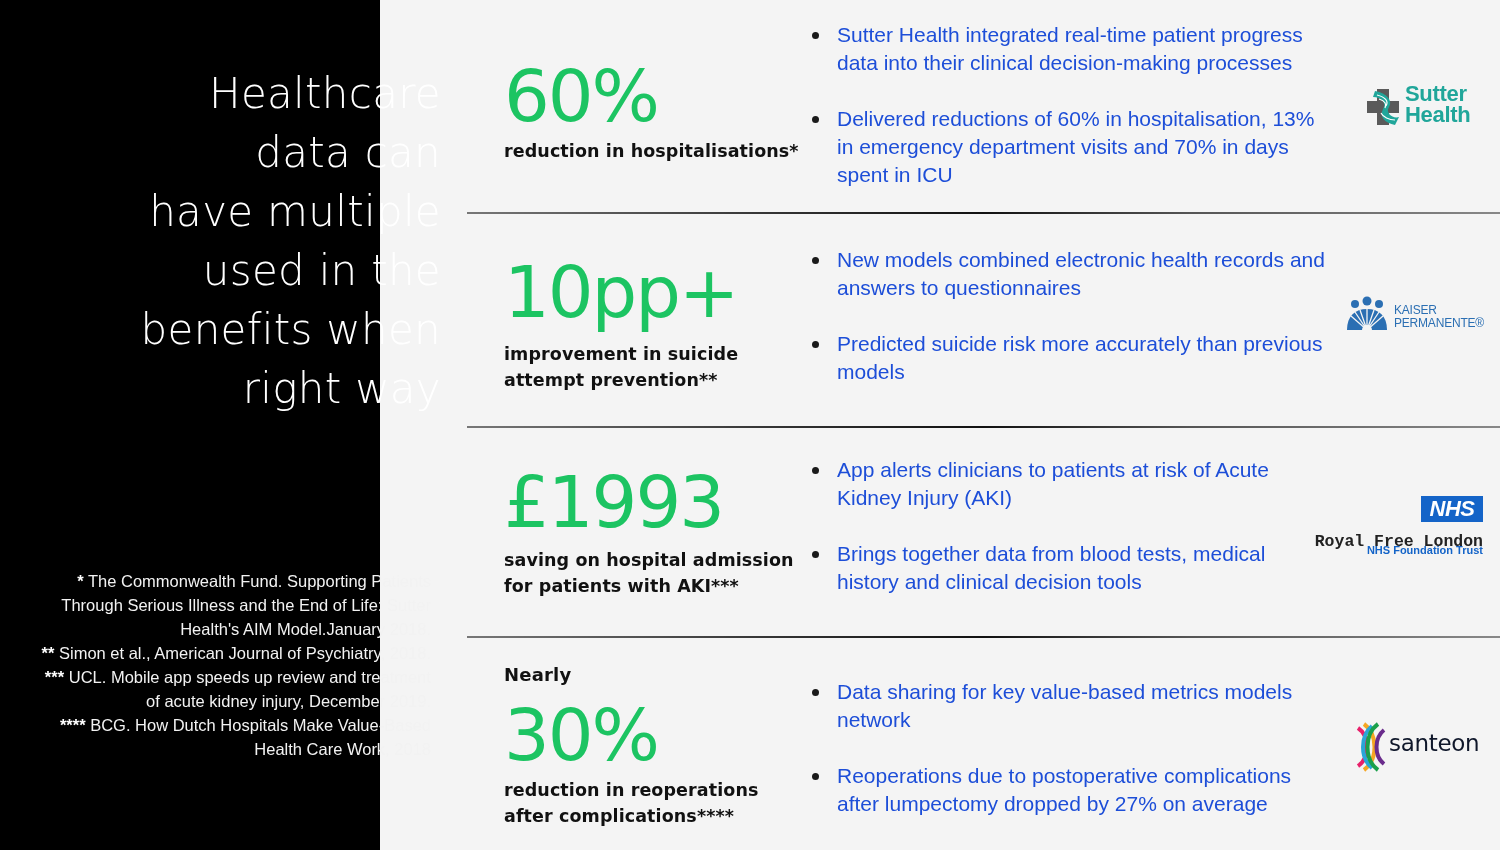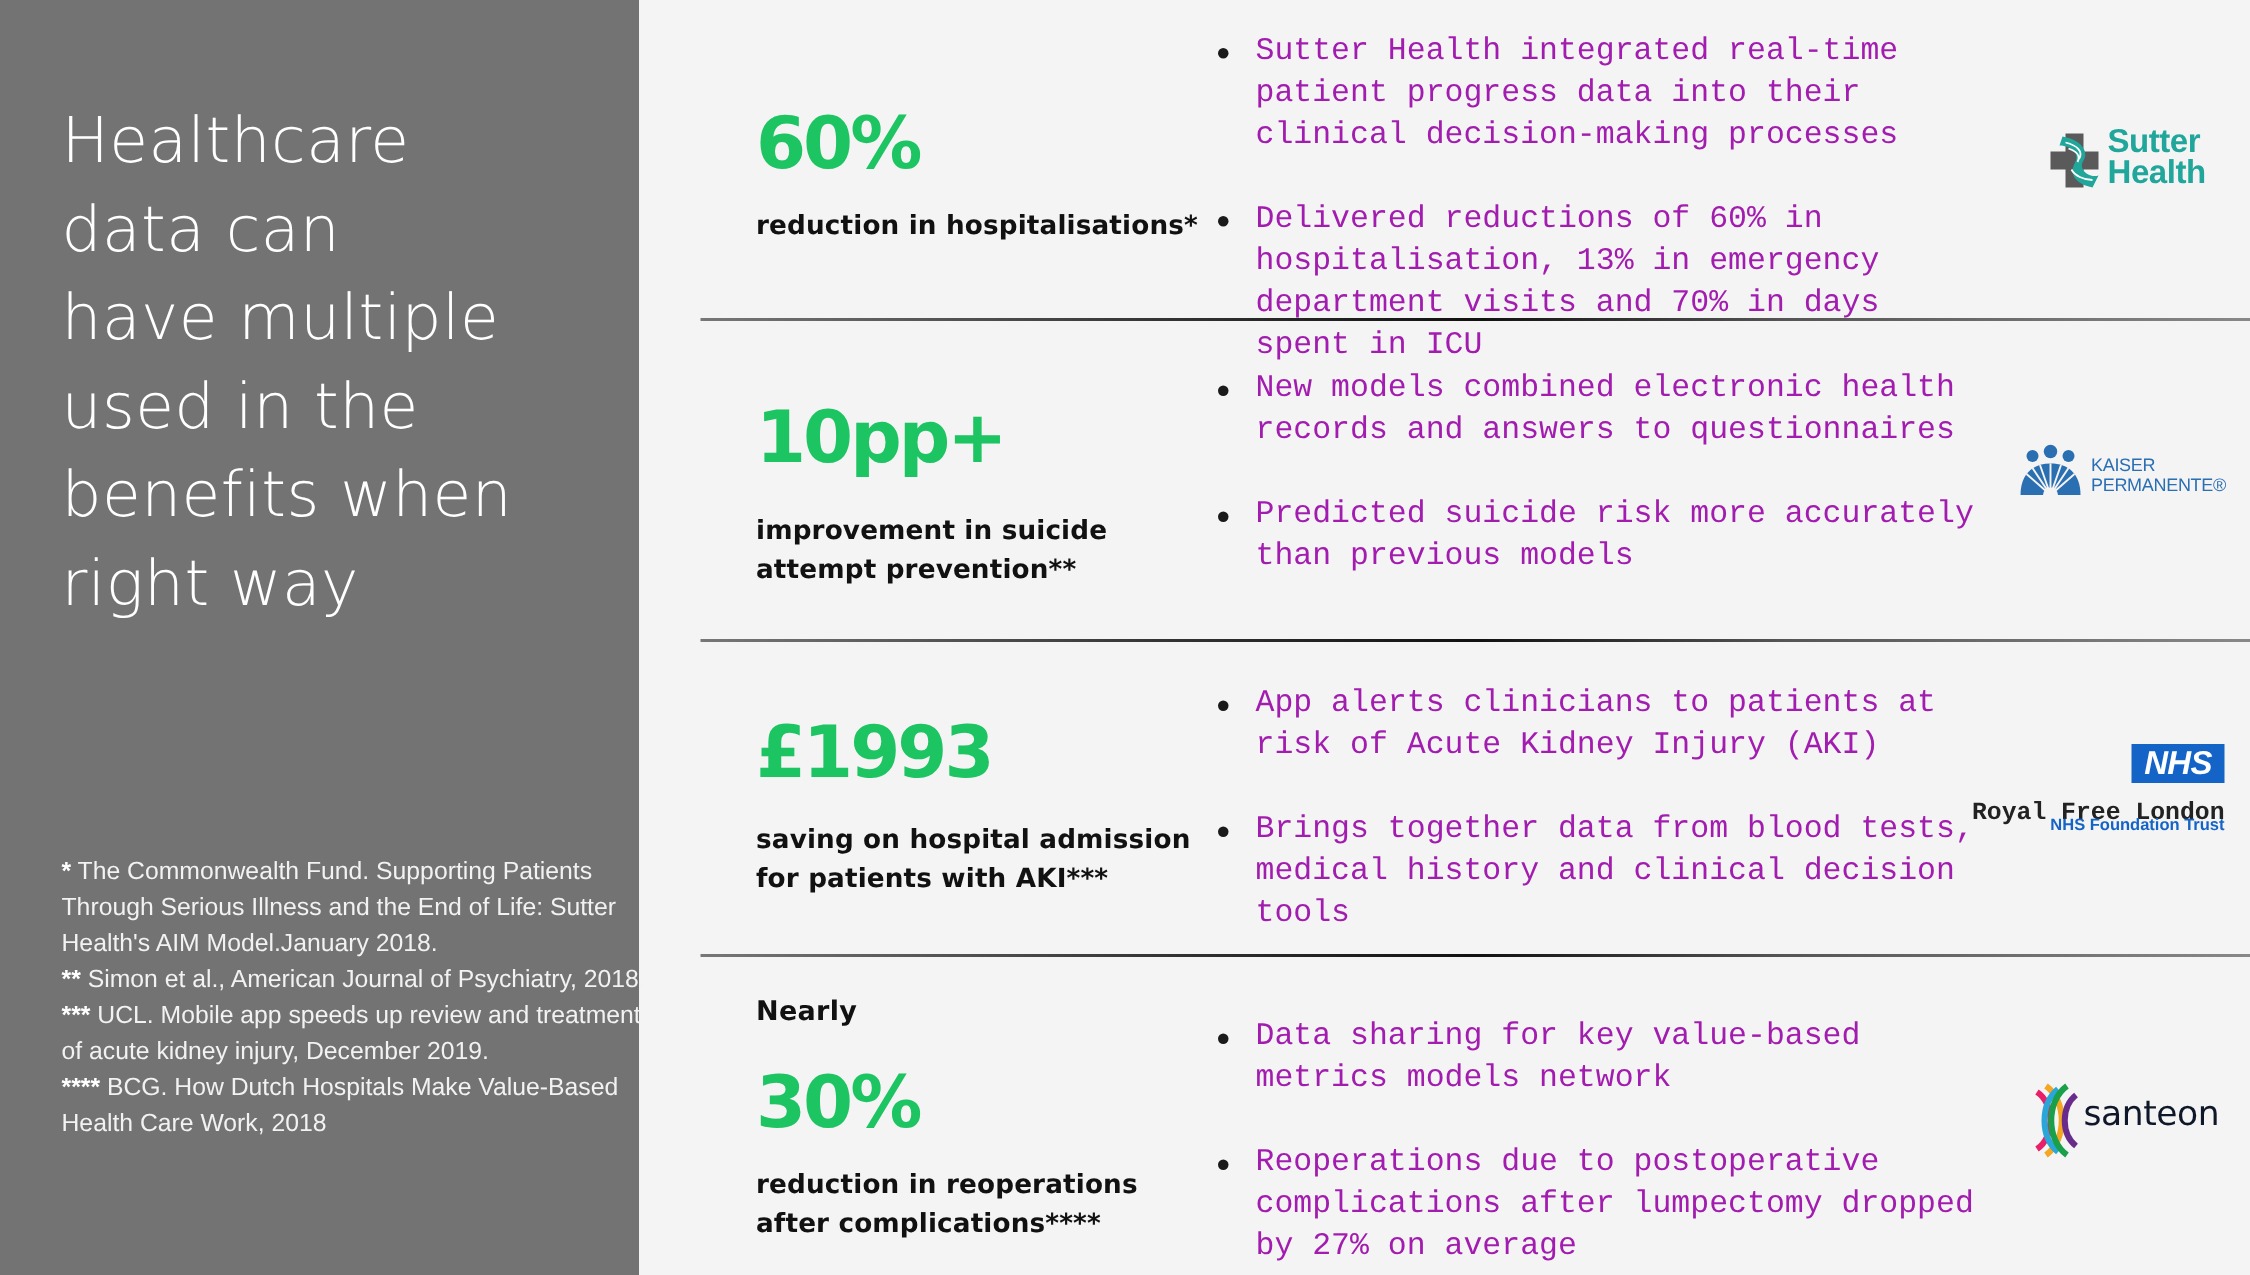--- a/index.html
+++ b/index.html
@@ -1,21 +1,21 @@
 <!DOCTYPE html>
 <html><head>
   <meta charset="utf-8">
   <style>
     * { box-sizing: border-box; margin: 0; padding: 0; }
     html, body { width: 1500px; height: 850px; overflow: hidden; background: #f4f4f4; }
     body { position: relative; font-family: "DejaVu Sans", sans-serif; }
 
     .left-panel {
-      position: absolute; left: 0; top: 0; width: 426px; height: 850px;
-      background: #737373; color: #ffffff;
+      position: absolute; left: 0; top: 0; width: 380px; height: 850px;
+      background: #000000; color: #ffffff; text-align: right;
     }
     .headline {
       position: absolute; left: 41px; top: 64px; width: 400px;
       font-family: "DejaVu Sans", sans-serif; font-weight: 300;
       font-size: 42px; line-height: 59px; letter-spacing: 0.3px; color: #ffffff;
     }
     .footnotes {
       position: absolute; left: 41px; top: 569px; width: 390px;
       font-family: "Liberation Sans", sans-serif;
       font-size: 16.5px; line-height: 24px; color: #f2f2f2;
@@ -32,32 +32,32 @@
       position: absolute; left: 0; width: 1033px; height: 2px;
       background: linear-gradient(to right, #777 0%, #333 30%, #111 50%, #555 70%, #888 100%);
     }
 
     .stat { position: absolute; left: 37px; }
     .stat-prefix {
       font-family: "DejaVu Sans", sans-serif; font-weight: bold;
       font-size: 18px; color: #111; letter-spacing: 0.2px;
     }
     .stat-value {
-      font-family: "DejaVu Sans", sans-serif; font-weight: bold;
-      font-size: 48px; line-height: 80px; color: #1cc462; letter-spacing: -2px;
+      font-family: "DejaVu Sans", sans-serif; font-weight: normal;
+      font-size: 72px; line-height: 80px; color: #1cc462; letter-spacing: -2px;
     }
     .stat-label {
       font-family: "DejaVu Sans", sans-serif; font-weight: bold;
       font-size: 17.5px; line-height: 26px; color: #111; letter-spacing: 0.1px;
     }
 
     .bullets {
       position: absolute; left: 370px; width: 490px;
-      font-family: Liberation Mono, monospace; font-size: 21px;
-      line-height: 28px; color: #a21caf; list-style: none;
+      font-family: Liberation Sans, sans-serif; font-size: 21px;
+      line-height: 28px; color: #1d4ed8; list-style: none;
     }
     .bullets li { position: relative; padding-left: 0; margin-bottom: 28px; }
     .bullets li:last-child { margin-bottom: 0; }
     .bullets li::before {
       content: ""; position: absolute; left: -25px; top: 11px;
       width: 7px; height: 7px; border-radius: 50%; background: #1a1a1a;
     }
 
     .logo { position: absolute; }
 

